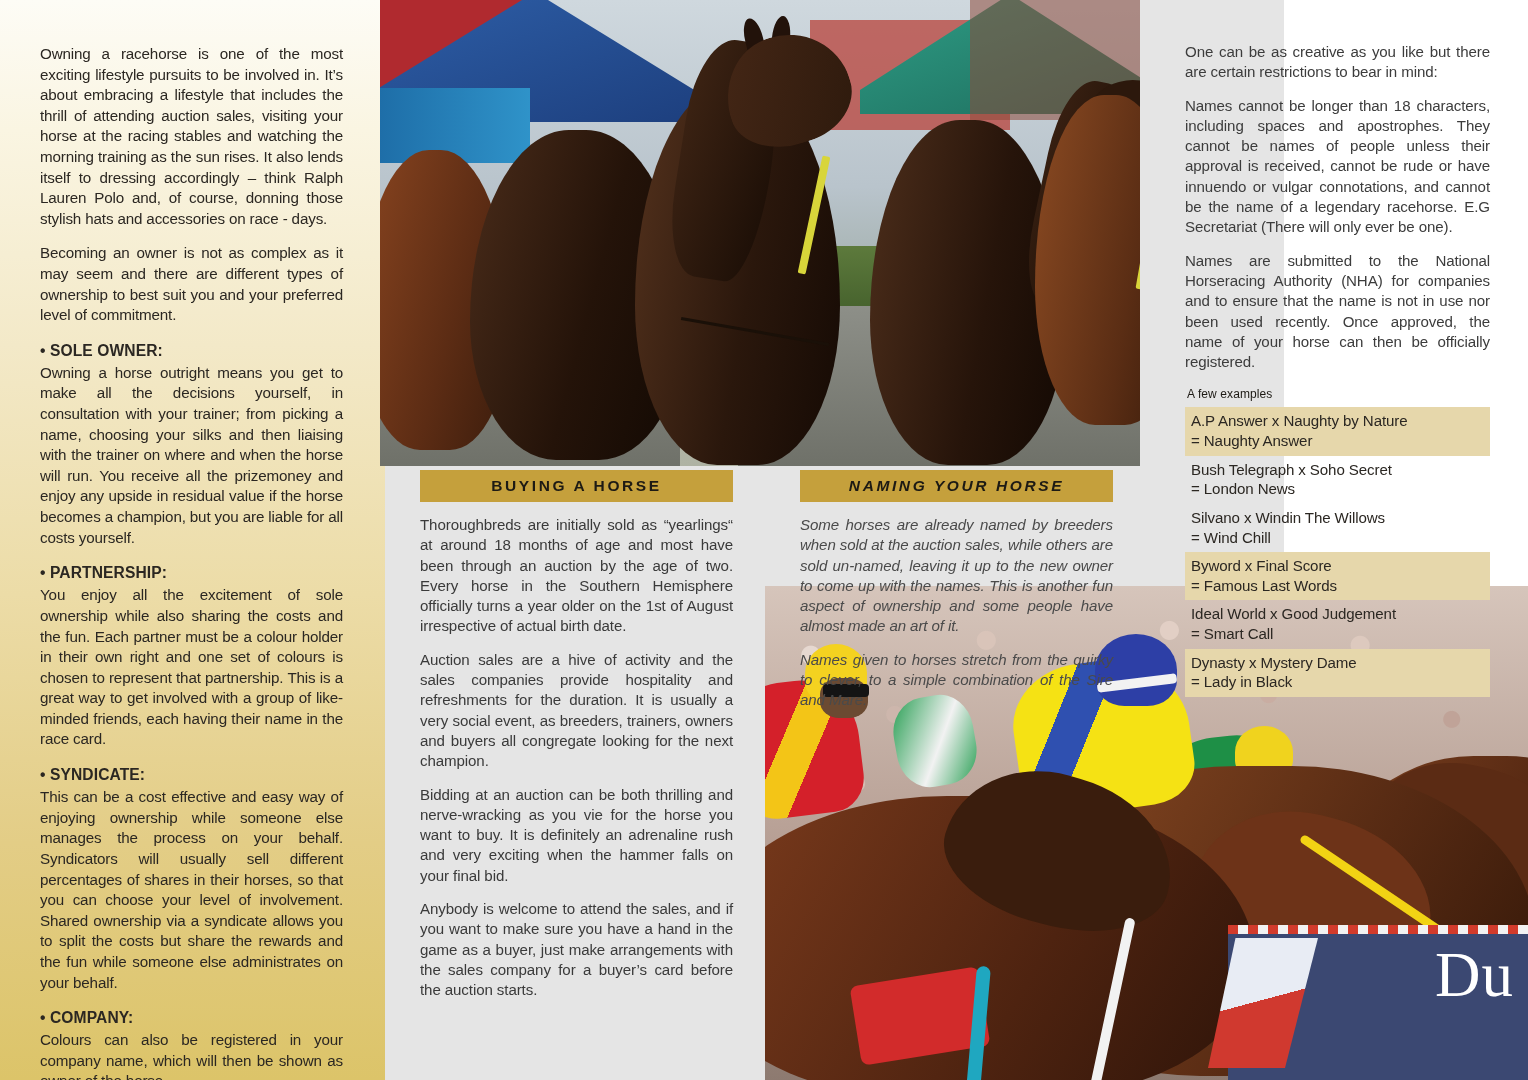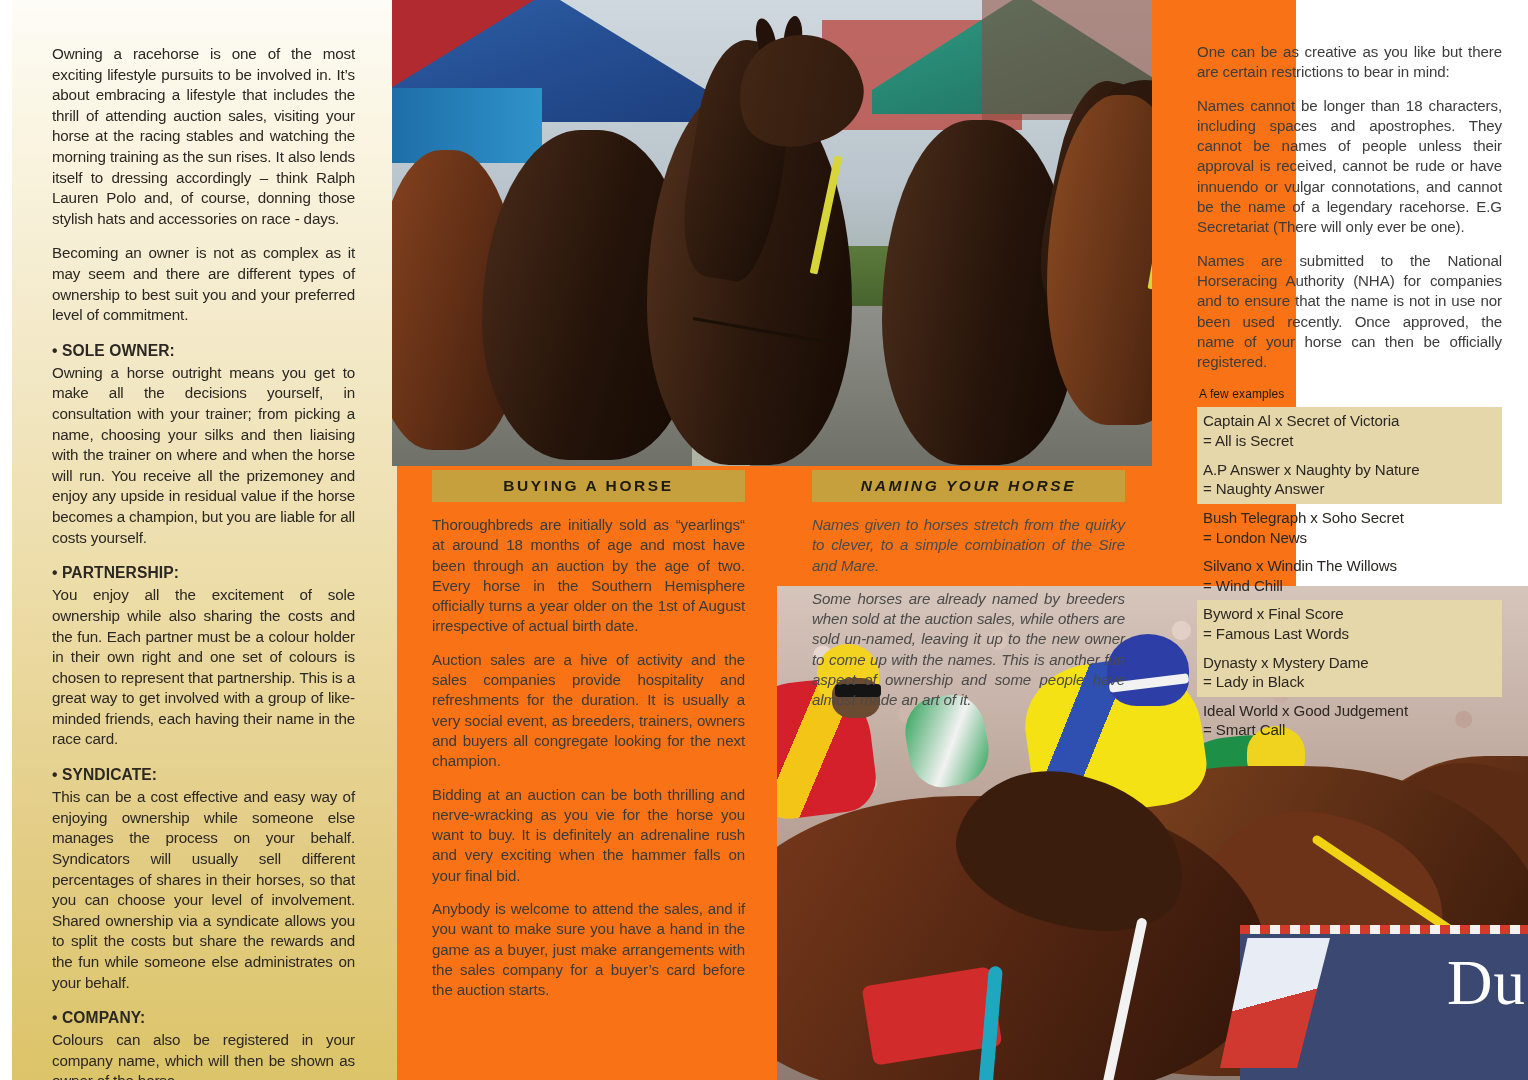--- a/index.html
+++ b/index.html
@@ -2,21 +2,21 @@
 <html><head>
 <meta charset="utf-8">
 <style>
   * { box-sizing: border-box; margin: 0; padding: 0; }
   html, body {
     width: 1528px; height: 1080px;
     background: #ffffff;
     font-family: "Liberation Sans", sans-serif;
     overflow: hidden;
   }
-  .page { position: relative; width: 1284px; height: 1080px; background:#f97316;margin-left:12px; }
+  .page { position: relative; width: 1284px; height: 1080px; background:#e5e5e5; }
 
   
   .left-panel {
     position: absolute; left: 0; top: 0; width: 385px; height: 1080px;
     background: linear-gradient(to bottom, #fdfcf6 0%, #faf5e2 12%, #f3e9c8 32%, #ecdca7 55%, #e3cd86 78%, #dcc469 100%);
     padding: 44px 42px 0 40px;
   }
   .left-panel p, .left-panel h3 {
     color: #2b2722;
     font-size: 15.2px;
@@ -88,21 +88,21 @@
       radial-gradient(circle at 60% 38%, #d8c1b6 0 8px, transparent 9px),
       radial-gradient(circle at 85% 44%, #c7ab9f 0 8px, transparent 9px),
       linear-gradient(to bottom,#d6c5bb,#b59d92 55%,#8d7a70 100%);
   }
   .rail { position:absolute; right:0; top:300px; width:230px; height:14px; background:#f2f2f2; }
   .rail-posts { position:absolute; right:0; top:300px; width:230px; height:62px;
     background: repeating-linear-gradient(90deg, #f2f2f2 0 9px, transparent 9px 34px); }
   .board { position:absolute; right:0; bottom:0; width:300px; height:150px; background:#3b4872; }
   .board-stripe { position:absolute; right:0; bottom:146px; width:300px; height:9px;
     background: repeating-linear-gradient(90deg,#d23b2c 0 10px,#f2f2f2 10px 20px); }
-  .board-text { position:absolute; right:14px; bottom:60px; color:#fff; font-size:63px;
+  .board-text { position:absolute; right:14px; bottom:68px; color:#fff; font-size:63px;
     font-family:"Liberation Serif", serif; letter-spacing:1px; }
   .board-logo { position:absolute; right:210px; bottom:12px; width:110px; height:130px;
     background:linear-gradient(165deg,#e8ecf4 0 48%, #d0392f 48% 100%);
     clip-path: polygon(25% 0,100% 0,70% 100%,0 100%); }
   .rh { position:absolute; border-radius:45% 45% 38% 38% / 55% 55% 45% 45%; }
   .rh1 { left:-70px; top:210px; width:560px; height:300px; background:linear-gradient(120deg,#7d3c1d,#4e2310 60%,#2e1409); }
   .rh2 { left:230px; top:180px; width:540px; height:310px; background:linear-gradient(120deg,#8a4a23,#562a13 60%,#331708); }
   .rh3 { left:560px; top:170px; width:330px; height:260px; background:linear-gradient(120deg,#7a3f1e,#4d2310 62%,#2c1307); }
   .rhead { position:absolute; border-radius:45% 50% 50% 45% / 60% 58% 42% 40%; }
   .rhead1 { left:180px; top:190px; width:230px; height:150px; background:#3a1d0d; transform:rotate(16deg); }
@@ -240,34 +240,33 @@
       <p>Thoroughbreds are initially sold as “yearlings“ at around 18 months of age and most have been through an auction by the age of two. Every horse in the Southern Hemisphere officially turns a year older on the 1st of August irrespective of actual birth date.</p>
       <p>Auction sales are a hive of activity and the sales companies provide hospitality and refreshments for the duration. It is usually a very social event, as breeders, trainers, owners and buyers all congregate looking for the next champion.</p>
       <p>Bidding at an auction can be both thrilling and nerve-wracking as you vie for the horse you want to buy. It is definitely an adrenaline rush and very exciting when the hammer falls on your final bid.</p>
       <p>Anybody is welcome to attend the sales, and if you want to make sure you have a hand in the game as a buyer, just make arrangements with the sales company for a buyer’s card before the auction starts.</p>
     </div>
   </div>
 
   <div class="col-naming">
     <div class="gold-head">NAMING YOUR HORSE</div>
     <div class="body-col">
+      <p>Some horses are already named by breeders when sold at the auction sales, while others are sold un-named, leaving it up to the new owner to come up with the names. This is another fun aspect of ownership and some people have almost made an art of it.</p>
       <p>Names given to horses stretch from the quirky to clever, to a simple combination of the Sire and Mare.</p>
-      <p>Some horses are already named by breeders when sold at the auction sales, while others are sold un-named, leaving it up to the new owner to come up with the names. This is another fun aspect of ownership and some people have almost made an art of it.</p>
     </div>
   </div>
 
   <div class="col-right">
     <p>One can be as creative as you like but there are certain restrictions to bear in mind:</p>
     <p>Names cannot be longer than 18 characters, including spaces and apostrophes. They cannot be names of people unless their approval is received, cannot be rude or have innuendo or vulgar connotations, and cannot be the name of a legendary racehorse. E.G Secretariat (There will only ever be one).</p>
     <p>Names are submitted to the National Horseracing Authority (NHA) for companies and to ensure that the name is not in use nor been used recently. Once approved, the name of your horse can then be officially registered.</p>
     <div class="examples-title">A few examples</div>
     <div id="examples-list">
-        <div class="ex-row hl"><span class="line1">Captain Al x Secret of Victoria</span><span class="line2">= All is Secret</span></div>
         <div class="ex-row hl"><span class="line1">A.P Answer x Naughty by Nature</span><span class="line2">= Naughty Answer</span></div>
         <div class="ex-row"><span class="line1">Bush Telegraph x Soho Secret</span><span class="line2">= London News</span></div>
         <div class="ex-row"><span class="line1">Silvano x Windin The Willows</span><span class="line2">= Wind Chill</span></div>
         <div class="ex-row hl"><span class="line1">Byword x Final Score</span><span class="line2">= Famous Last Words</span></div>
+        <div class="ex-row"><span class="line1">Ideal World x Good Judgement</span><span class="line2">= Smart Call</span></div>
         <div class="ex-row hl"><span class="line1">Dynasty x Mystery Dame</span><span class="line2">= Lady in Black</span></div>
-        <div class="ex-row"><span class="line1">Ideal World x Good Judgement</span><span class="line2">= Smart Call</span></div>
       </div>
   </div>
 
 </div>
 
 </body></html>

